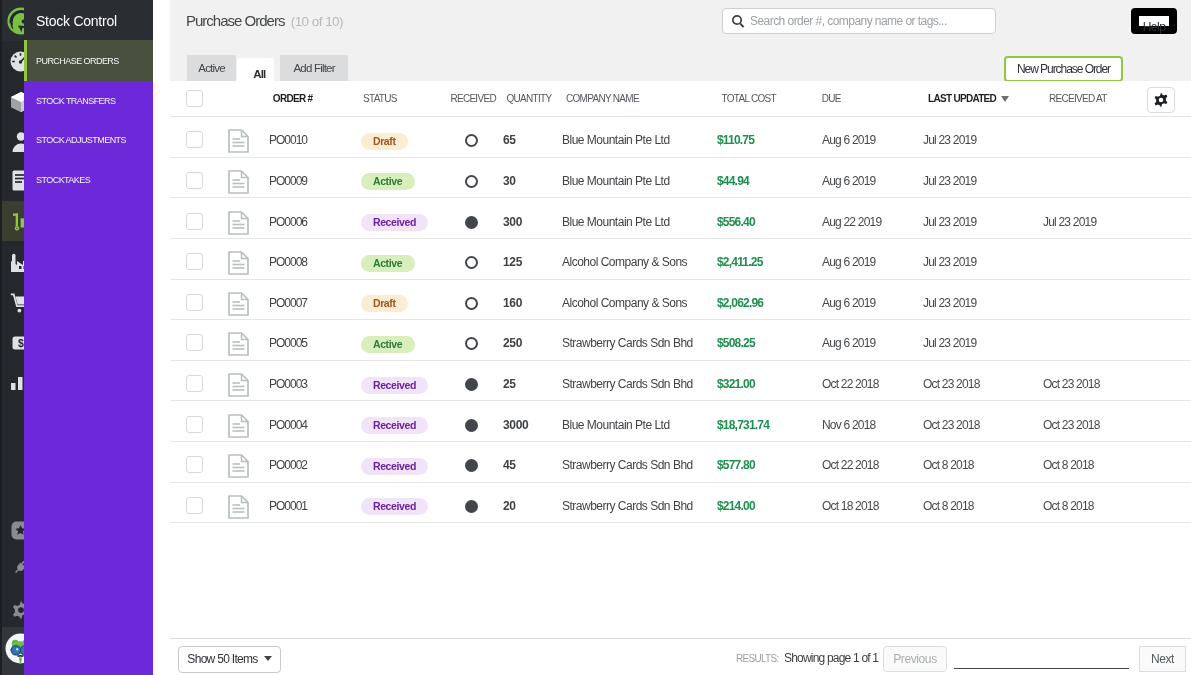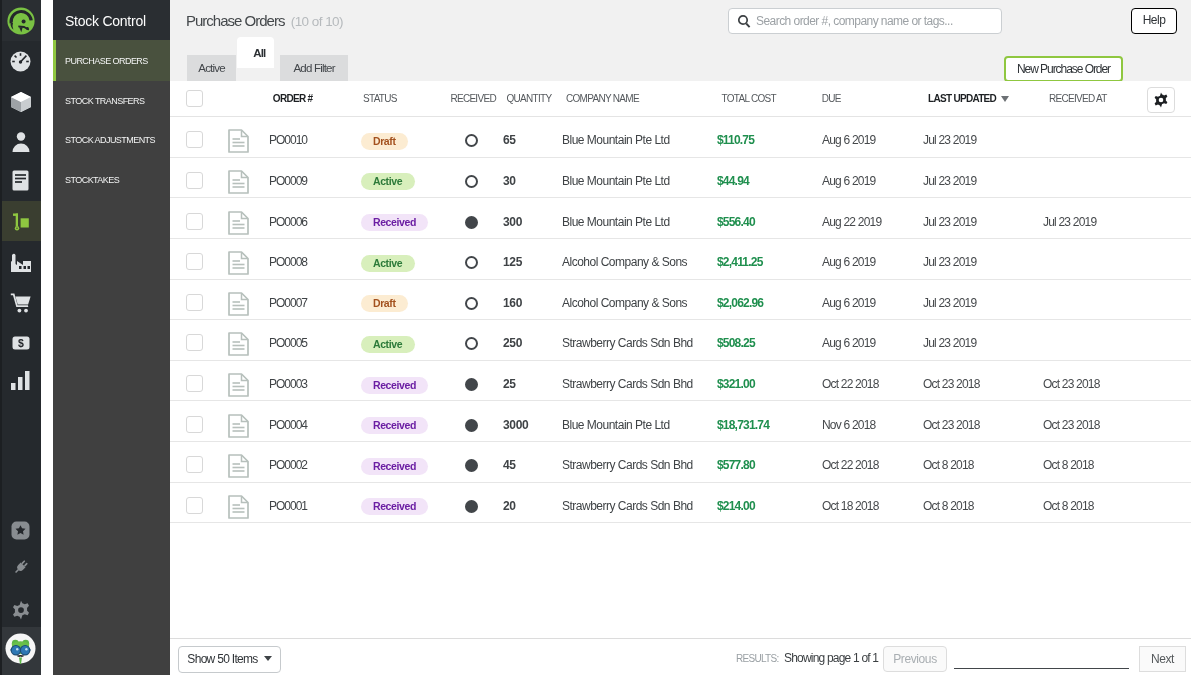--- a/index.html
+++ b/index.html
@@ -9,37 +9,37 @@
 
 .iconbar { position:absolute; left:0; top:0; width:41px; height:675px; background:#25292d; }
 .leftedge { position:absolute; left:0; top:0; width:2px; height:675px; background:#1c1f22; z-index:5; }
 .logo-cell { position:absolute; left:0; top:0; width:41px; height:41px; background:#2a2e32; }
 .icn { position:absolute; left:0; width:41px; height:40px; display:flex; align-items:center; justify-content:center; }
 .icn svg { display:block; }
 .actcell { position:absolute; left:0; top:200.5px; width:41px; height:40.7px; background:#3a3e30; }
 .avatar-cell { position:absolute; left:0; top:627px; width:41px; height:48px; background:#33373b; }
 
 
-.sidebar { position:absolute; left:53px; top:0; width:129px; height:675px; background:#404040; }
+.sidebar { position:absolute; left:24px; top:0; width:129px; height:675px; background:#6d28d9; }
 .sb-head { position:absolute; left:0; top:0; width:129px; height:41px; background:#2a2e32; color:#fdfdfd; font-size:14px; letter-spacing:-0.25px; line-height:42px; padding-left:12px; }
 .sb-item { position:absolute; left:0; width:129px; height:40px; color:#f4f5f5; font-size:9px; letter-spacing:-0.55px; display:flex; align-items:center; padding-left:12px; }
 .sb-item.active { top:40px; height:41px; background:#49513e; border-left:3px solid #8fc740; padding-left:9px; }
 
 
 .main { position:absolute; left:170px; top:0; width:1021px; height:675px; background:#fff; }
 .tophead { position:absolute; left:0; top:0; width:1021px; height:81px; background:#f1f1f1; }
 .title { position:absolute; left:16px; top:12px; font-size:15px; letter-spacing:-1px; color:#44484b; }
 .title .cnt { font-size:13.5px; letter-spacing:-0.55px; color:#b6babd; }
-.search { position:absolute; left:552px; top:8px; width:274px; height:26px; background:#fff; border:1px solid #cbcfd2; border-radius:4px; color:#9ca1a5; font-size:12px; letter-spacing:-0.55px; line-height:24px; padding-left:27px;margin-left:6px; }
+.search { position:absolute; left:552px; top:8px; width:274px; height:26px; background:#fff; border:1px solid #cbcfd2; border-radius:4px; color:#9ca1a5; font-size:12px; letter-spacing:-0.55px; line-height:24px; padding-left:27px; }
 .search svg { position:absolute; left:8px; top:5px; }
 .btn-new { position:absolute; left:834px; top:8px; width:119px; height:26px; background:#fff; border:2px solid #8fc740; border-radius:4px; font-size:12px; letter-spacing:-1.05px; color:#2f3337; text-align:center; line-height:22px; white-space:nowrap;margin-top:48px; }
-.btn-help { position:absolute; left:961px; top:8px; width:46px; height:26px; background:#fff; border:1px solid #000000; border-radius:4px; font-size:12px; letter-spacing:-0.5px; color:#2f3337; text-align:center; line-height:22px; }
+.btn-help { position:absolute; left:961px; top:8px; width:46px; height:26px; background:#fff; border:8px solid #000000; border-radius:4px; font-size:12px; letter-spacing:-0.5px; color:#2f3337; text-align:center; line-height:22px; }
 
 .tab { position:absolute; top:54.5px; height:26px; background:#dbdcdd; font-size:11.5px; letter-spacing:-0.8px; color:#42464a; text-align:center; line-height:26px; }
-.tab.on { top:37px; height:30.5px; background:#fff; border-radius:4px 4px 0 0; line-height:33px; font-weight:bold; color:#2b2f33;padding-left:8px; }
+.tab.on { top:58px; height:30.5px; background:#fff; border-radius:4px 4px 0 0; line-height:33px; font-weight:bold; color:#2b2f33;padding-left:8px; }
 
 
 .thead { position:absolute; left:0; top:81px; width:1021px; height:36px; background:#fff; border-bottom:1px solid #e4e4e4;text-decoration:underline; }
 .th { position:absolute; top:12px; font-size:10px; letter-spacing:-0.7px; color:#55595d; }
 .th.b { font-weight:bold; color:#1d2023; }
 .sortarr { position:absolute; left:831px; top:15px; width:0; height:0; border-left:4.5px solid transparent; border-right:4.5px solid transparent; border-top:6px solid #6d7175; }
 .gearbox { position:absolute; left:977px; top:6px; width:28px; height:26px; border:1px solid #dcdcdc; border-radius:4px; background:#fff; display:flex; align-items:center; justify-content:center; }
 .rows { position:absolute; left:0; top:117px; width:1021px; }
 .row { position:relative; width:1021px; height:40.64px; border-bottom:1px solid #e6e6e6; }
 .cb { position:absolute; left:16px; width:17px; height:17px; border:1px solid #d8d8d8; border-radius:3px; background:#fff; }

